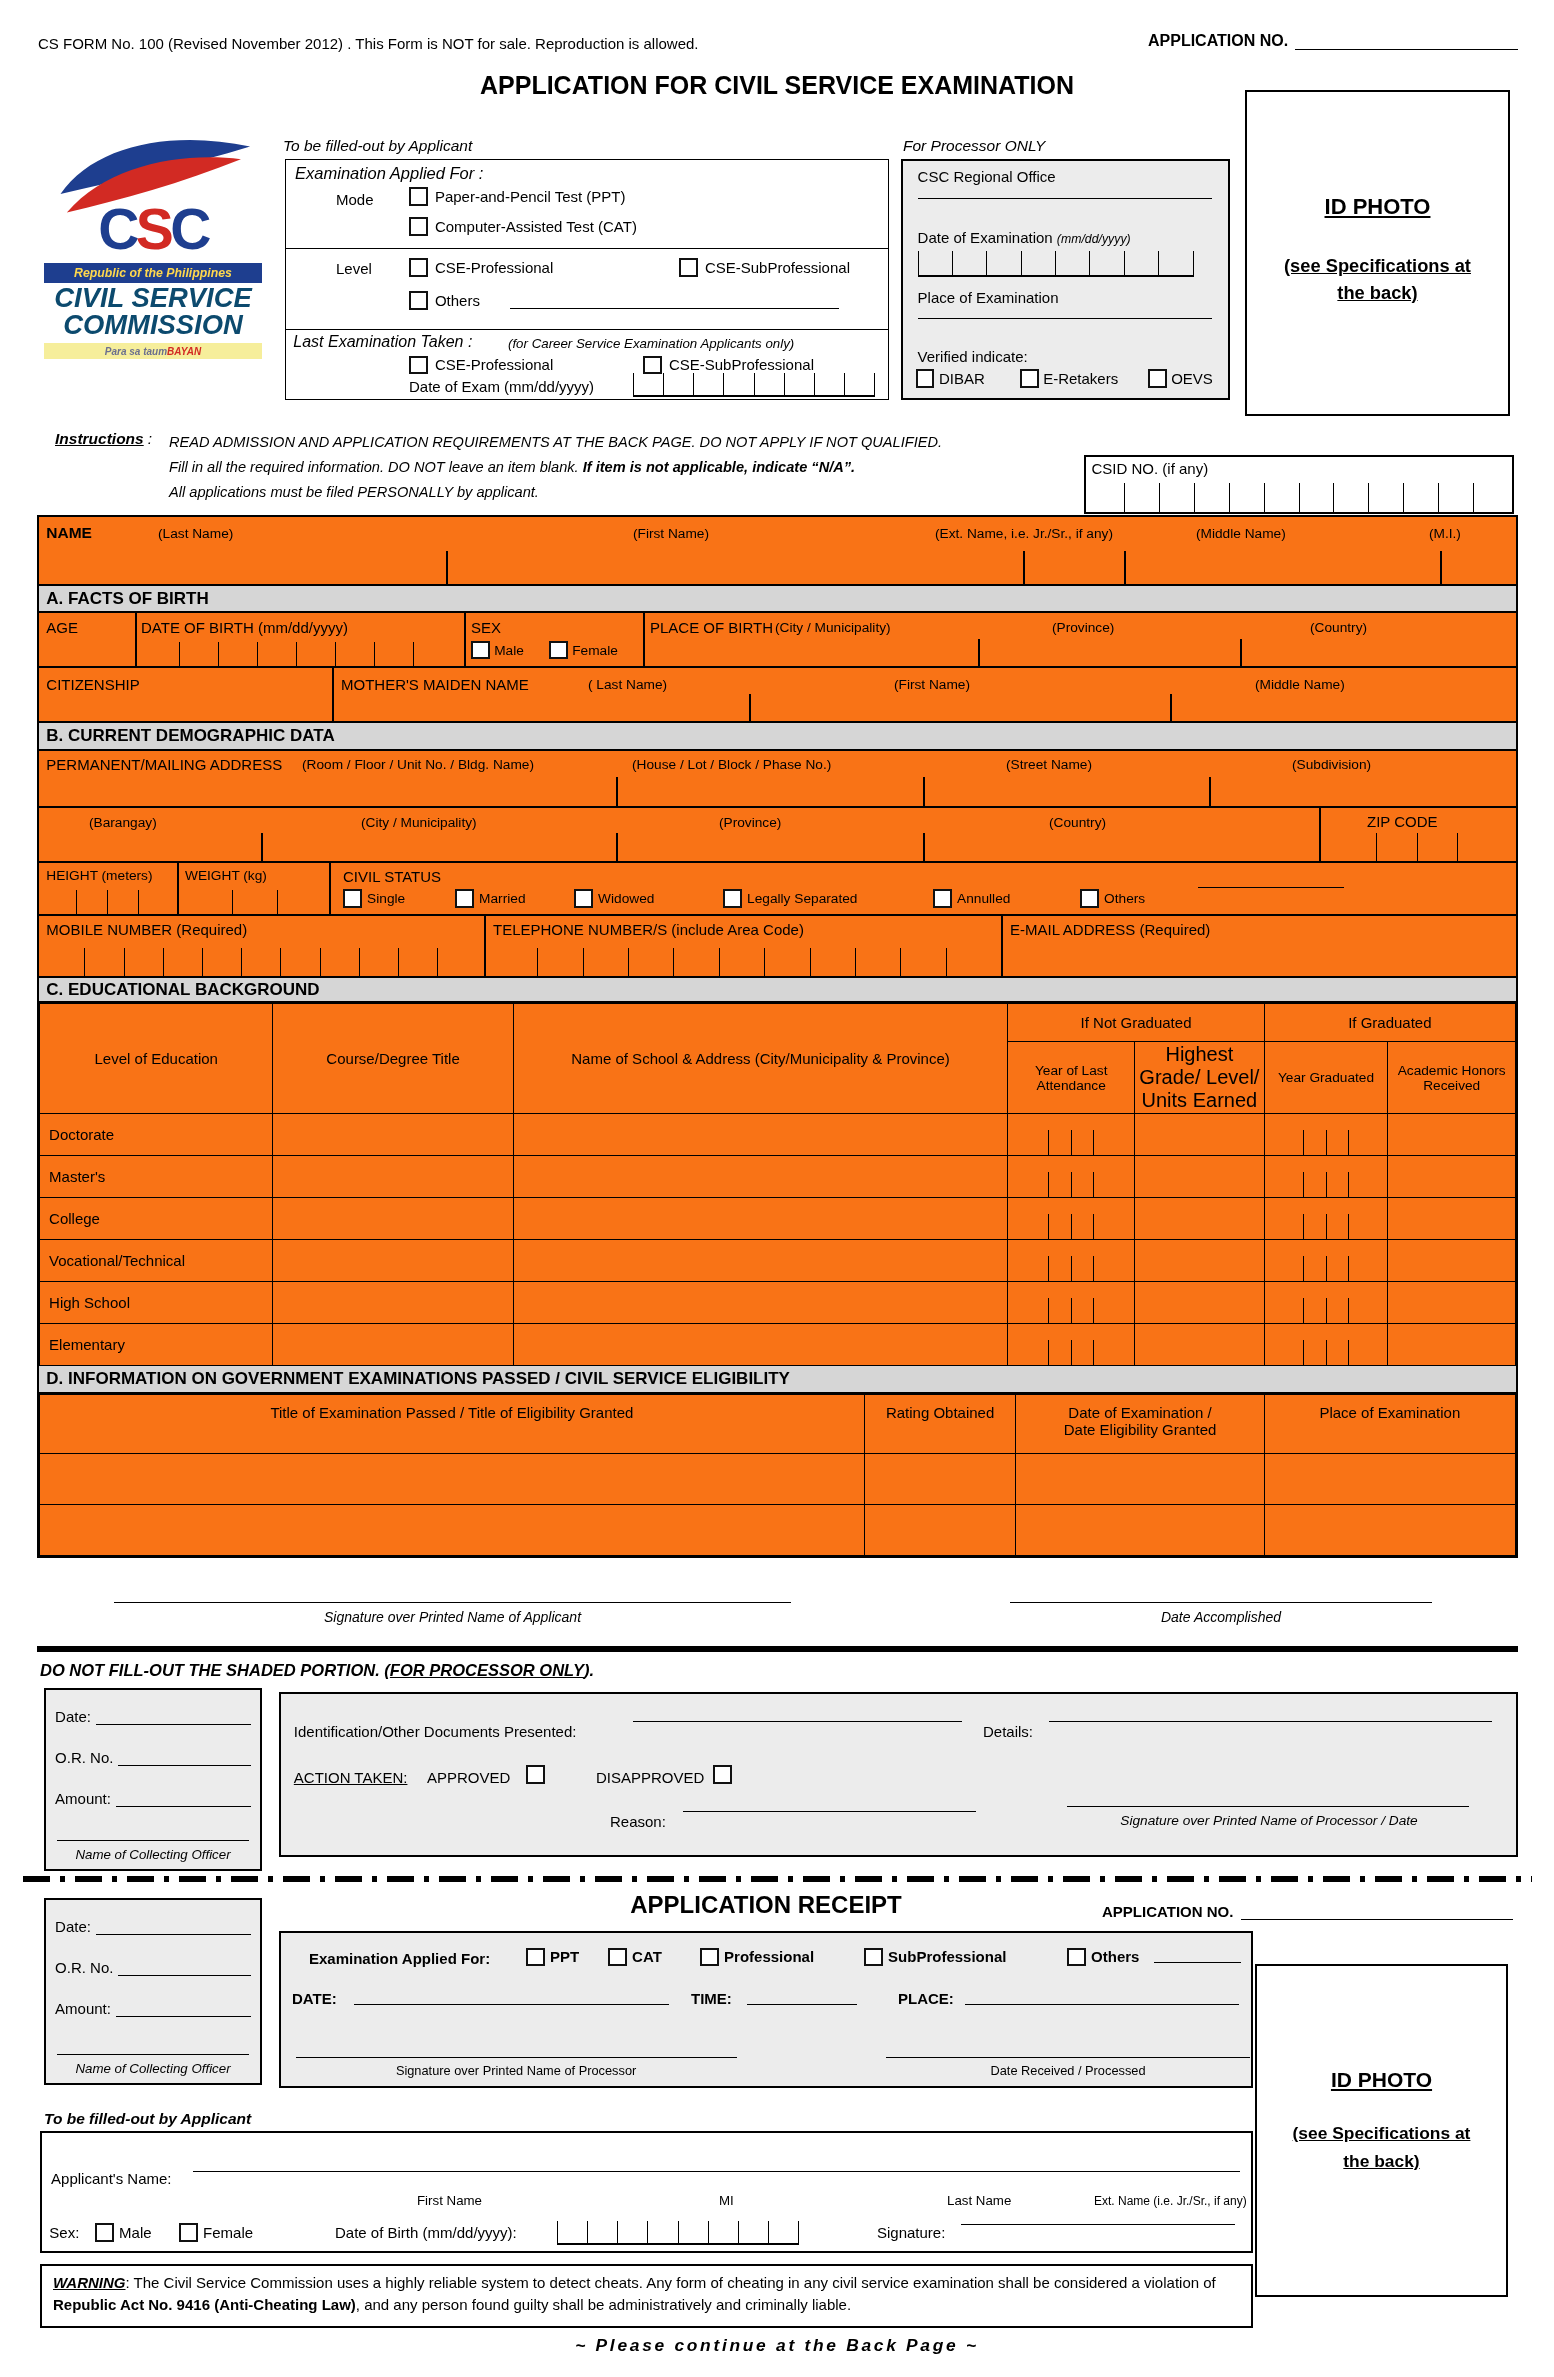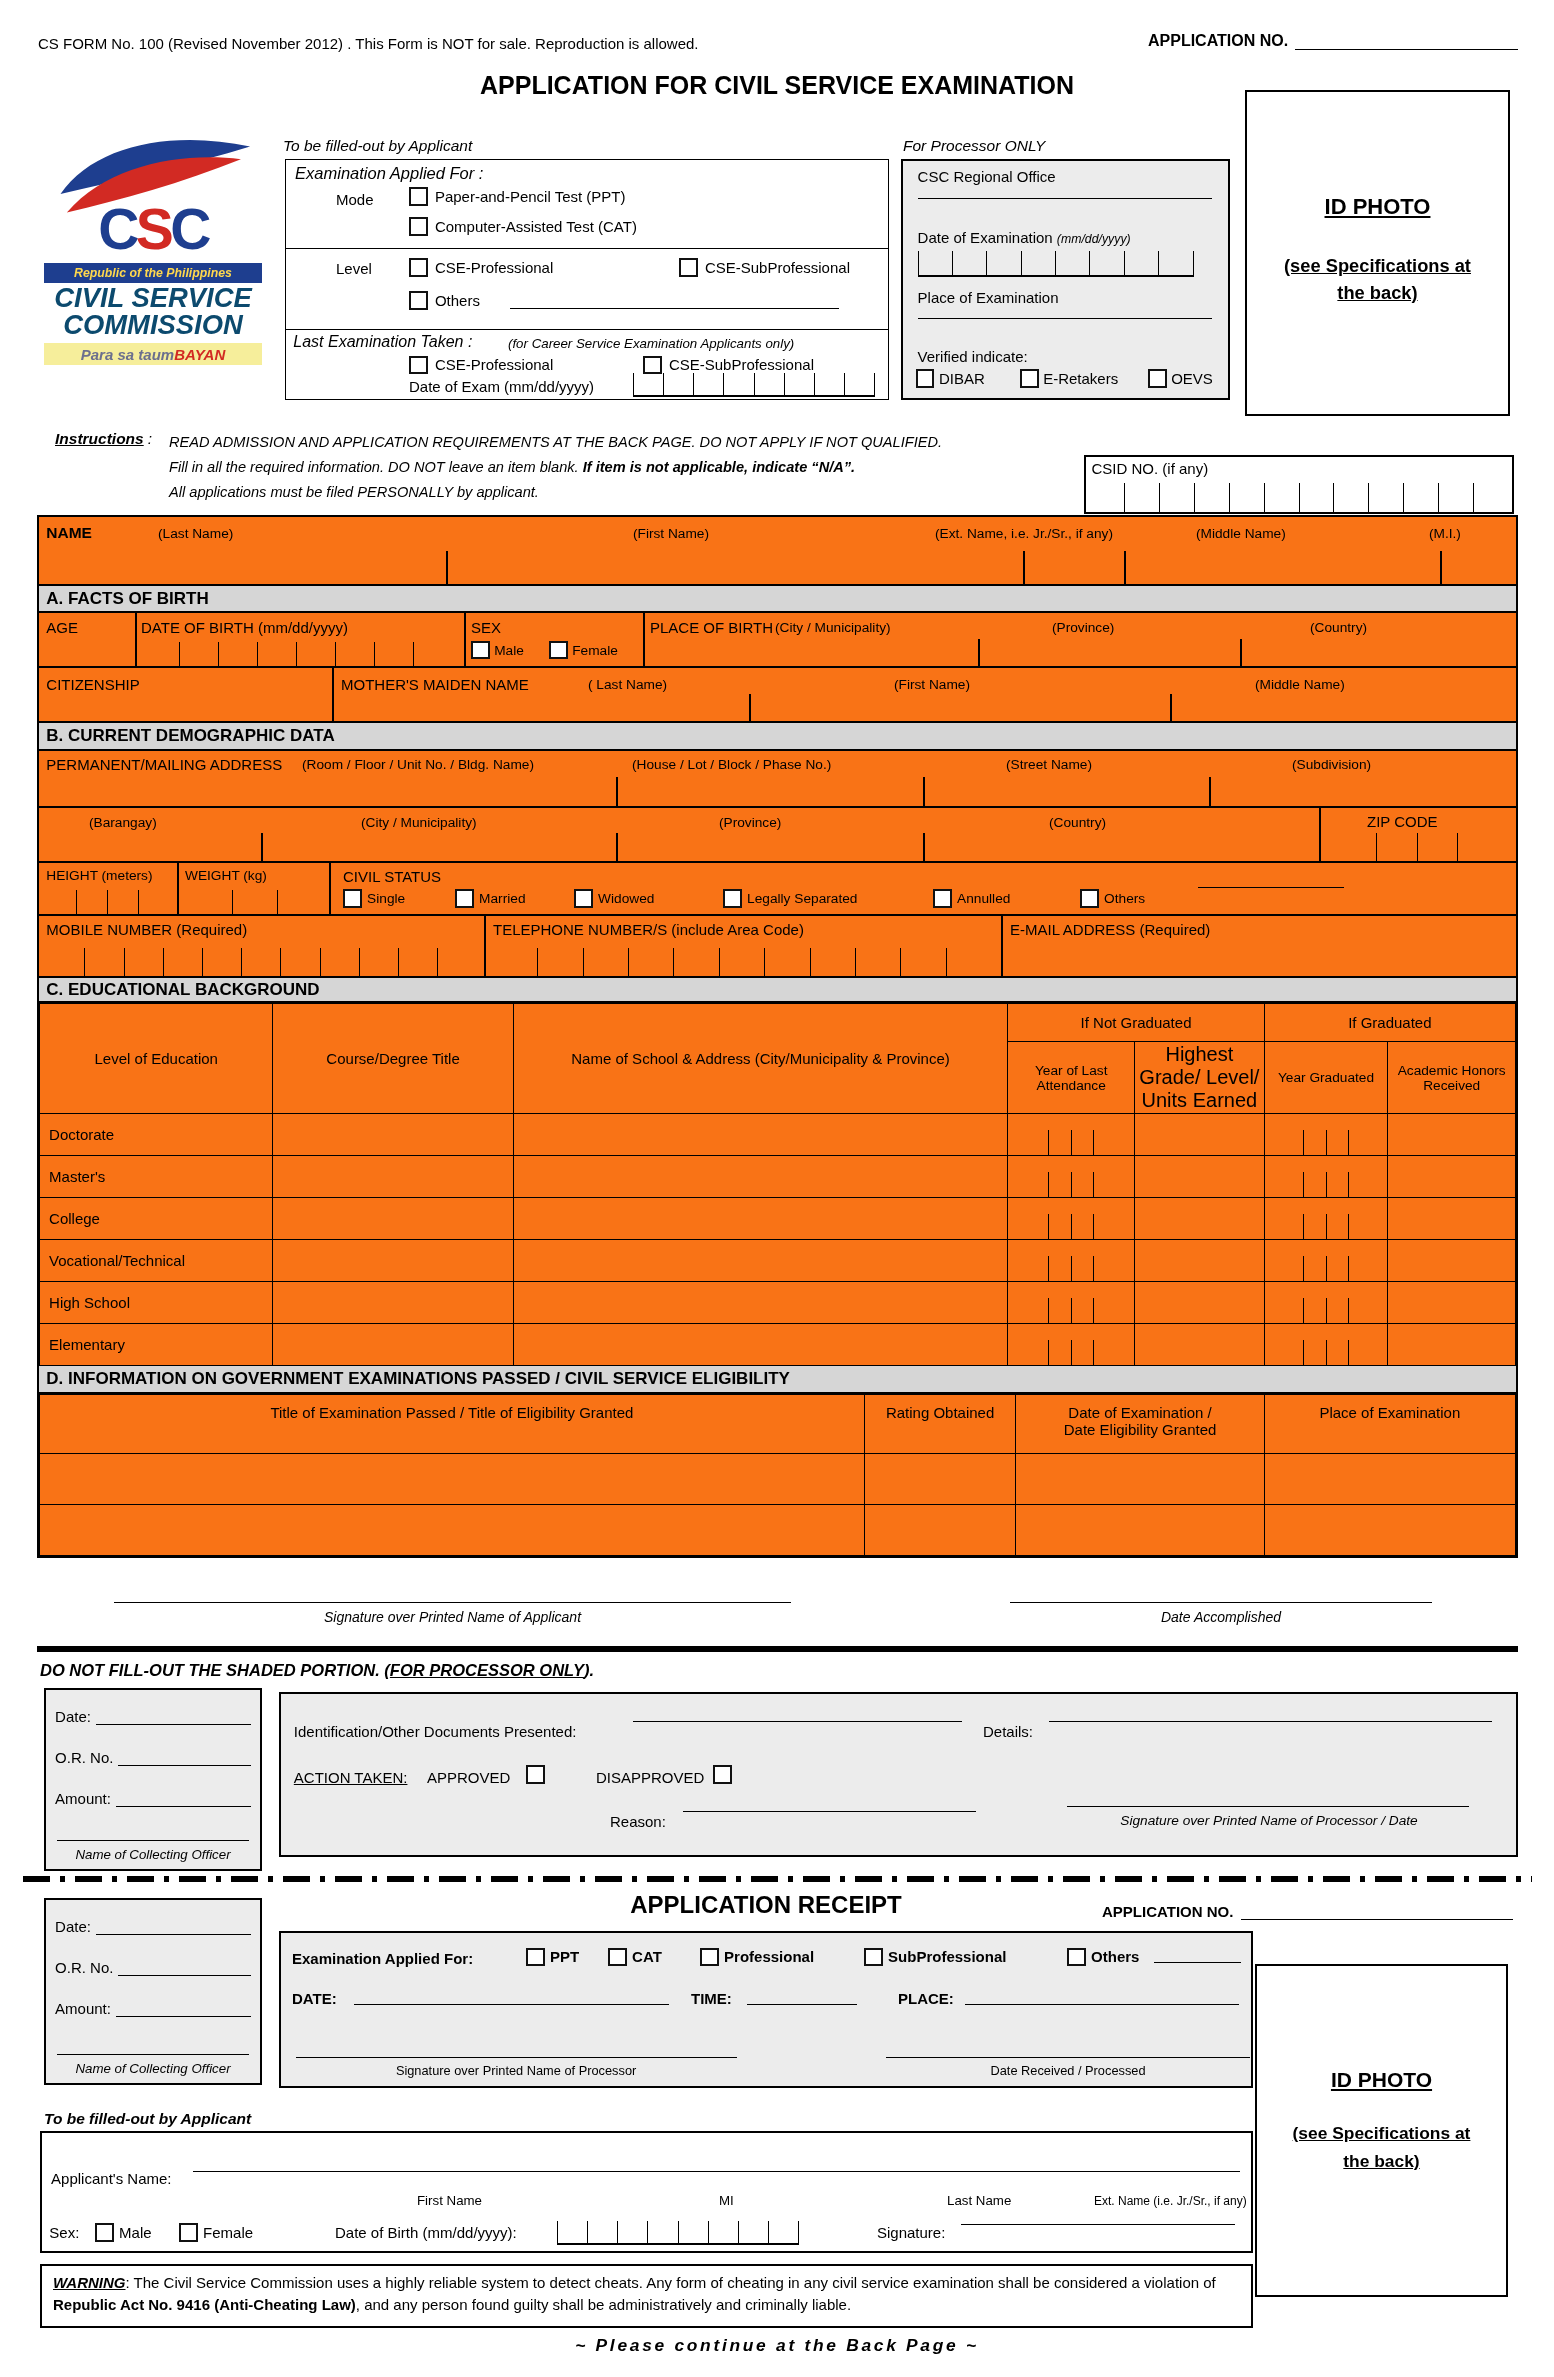--- a/index.html
+++ b/index.html
@@ -46,21 +46,21 @@
     <svg width="218" height="101" viewBox="0 0 238 110">
       <path d="M18,72 C55,18 140,2 225,20 C160,40 90,55 18,72 Z" fill="#1e3e8f"></path>
       <path d="M25,92 C70,40 150,26 215,34 C150,60 85,78 25,92 Z" fill="#d22a23"></path>
     </svg>
     <div style="text-align:center;font-weight:bold;font-size:57px;line-height:46px;letter-spacing:-3.7px;margin-top:-25.6px;"><span style="color:#1e3e8f;">C</span><span style="color:#d22a23;">S</span><span style="color:#1e3e8f;">C</span></div>
     <div style="background:#1e3e8f;color:#ffd84d;font-size:12.3px;font-weight:bold;font-style:italic;text-align:center;padding:2.7px 0;margin-top:11px;">Republic of the Philippines</div>
     <div class="b i" style="color:#0c4a6e;font-size:27.4px;line-height:26.5px;text-align:center;margin-top:2.7px;">
       <div>CIVIL SERVICE</div>
         <div>COMMISSION</div>
     </div>
-    <div style="background:#f6ee9b;text-align:center;font-size:15px;font-weight:bold;font-style:italic;padding:2.7px 0;margin-top:4.6px;"><span style="color:#6b6f8e;">Para sa taum</span><span style="color:#d22a23;">BAYAN</span></div>
+    <div style="background:#f6ee9b;text-align:center;font-size:10px;font-weight:bold;font-style:italic;padding:2.7px 0;margin-top:4.6px;"><span style="color:#6b6f8e;">Para sa taum</span><span style="color:#d22a23;">BAYAN</span></div>
   </div>
 
   <div class="abs i" style="left:283px;top:137px;font-size:15.5px;">To be filled-out by Applicant</div>
   <div class="abs" style="left:285px;top:159px;width:604px;height:241px;border:1.8px solid #000;box-sizing:border-box;">
     <div style="position:relative;height:88px;border-bottom:1.8px solid #000;">
       <span class="abs i t18" style="left:9.1px;top:3.7px;">Examination Applied For :</span>
       <span class="abs t16" style="left:50px;top:31px;">Mode</span>
       <span class="cbi" style="left:123px;top:27.4px;">
           <span class="cb"></span>
           <span class="t16">Paper-and-Pencil Test (PPT)</span>
@@ -600,21 +600,21 @@
     <span class="abs bl" style="left:11px;right:11px;top:154px;"></span>
     <div class="abs i" style="left:0;width:100%;top:161px;text-align:center;font-size:13.3px;">Name of Collecting Officer</div>
   </div>
 
   <div class="abs b" style="left:279px;top:1891px;width:974px;text-align:center;font-size:24px;">APPLICATION RECEIPT</div>
   <div class="abs" style="left:1102px;top:1902px;width:411px;display:flex;align-items:flex-end;">
     <span class="b" style="font-size:15px;">APPLICATION NO.</span>
     <span class="bl" style="flex:1;height:16.5px;margin-left:7.3px;"></span>
   </div>
   <div class="graybox" style="left:279px;top:1931px;width:974px;height:157px;border-width:2.7px;">
-    <span class="abs b t16" style="left:11px;top:16.5px;text-align:right;">Examination Applied For:</span>
+    <span class="abs b t16" style="left:28px;top:16.5px;text-align:right;">Examination Applied For:</span>
     <span class="cbi" style="left:245px;top:14.6px;gap:5.5px;">
         <span class="cb"></span>
         <span class="b t16">PPT</span>
       </span>
     <span class="cbi" style="left:327px;top:14.6px;gap:5.5px;">
         <span class="cb"></span>
         <span class="b t16">CAT</span>
       </span>
     <span class="cbi" style="left:419px;top:14.6px;gap:5.5px;">
         <span class="cb"></span>

